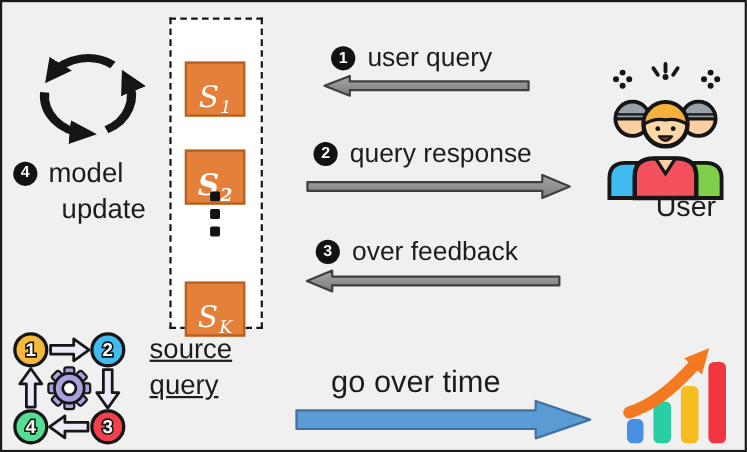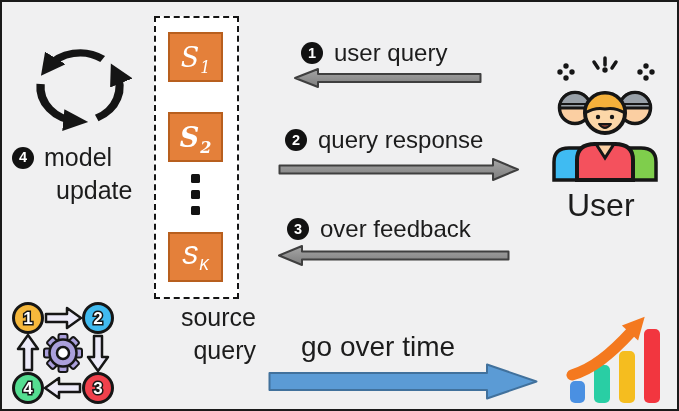--- a/index.html
+++ b/index.html
@@ -19,28 +19,29 @@
   .model-update{left:10px;top:139px;font-size:25px;line-height:33px;}
   .model-update .row{display:flex;align-items:center;gap:10px;}
   .model-update .indent{margin-left:44px;}
   
   .dashed-box{
     left:152px;top:14px;width:85px;height:283px;background:#ffffff;
     border:2.5px dashed #151515;box-sizing:border-box;
   }
   .s-box{
     position:absolute;left:12px;width:55px;height:50px;background:#e4803a;
-    border:2px solid #b85f1e;box-sizing:border-box;display:flex;align-items:center;
+    border:2px solid #b85f1e;box-sizing:border-box;display:flex;align-items:flex-end;
     justify-content:center;color:#fff;font-family:"DejaVu Serif", serif;font-style:italic;
     font-size:27px;
+    margin-top:24px;
   }
   .s-box sub{font-size:16px;line-height:0;margin-left:1px;}
   .dot{position:absolute;left:35px;width:9px;height:9px;background:#121212;border-radius:1.5px;}
-  .caption{left:134px;top:299px;width:120px;text-align:right;font-size:25px;line-height:33px;}
-  .user-label{left:565px;top:185px;width:84px;text-align:left;font-size:32px;}
+  .caption{left:134px;top:299px;width:120px;text-align:left;font-size:25px;line-height:33px;text-decoration:underline;}
+  .user-label{left:565px;top:170px;width:84px;text-align:right;font-size:26px;}
   .go-label{left:299px;top:329px;font-size:28px;white-space:nowrap;}
   .f1l{left:299px;top:37px;} .f2l{left:283px;top:124px;} .f3l{left:285px;top:213px;}
   svg{display:block;overflow:visible;}
 </style>
 </head>
 <body>
 
 <div class="canvas">
 
   <svg class="abs" style="left:26px;top:40px;" width="104" height="90" viewBox="0 0 100 100" preserveAspectRatio="none">
@@ -69,21 +70,21 @@
       <span><i>S</i><sub>1</sub></span>
     </div>
     <div class="s-box" style="top:94px;font-weight:bold;">
       <span><i>S</i><sub>2</sub></span>
     </div>
     <div>
       <div class="dot" style="top:156px;"></div>
       <div class="dot" style="top:172px;"></div>
       <div class="dot" style="top:188px;"></div>
     </div>
-    <div class="s-box" style="top:214px;font-family:Liberation Mono, monospace;">
+    <div class="s-box" style="top:214px;">
       <span><i>S</i><sub>K</sub></span>
     </div>
   </div>
 
   <div class="abs caption">
     <div>source</div>
     <div>query</div>
   </div>
 
   <div class="abs flow-label f1l">

